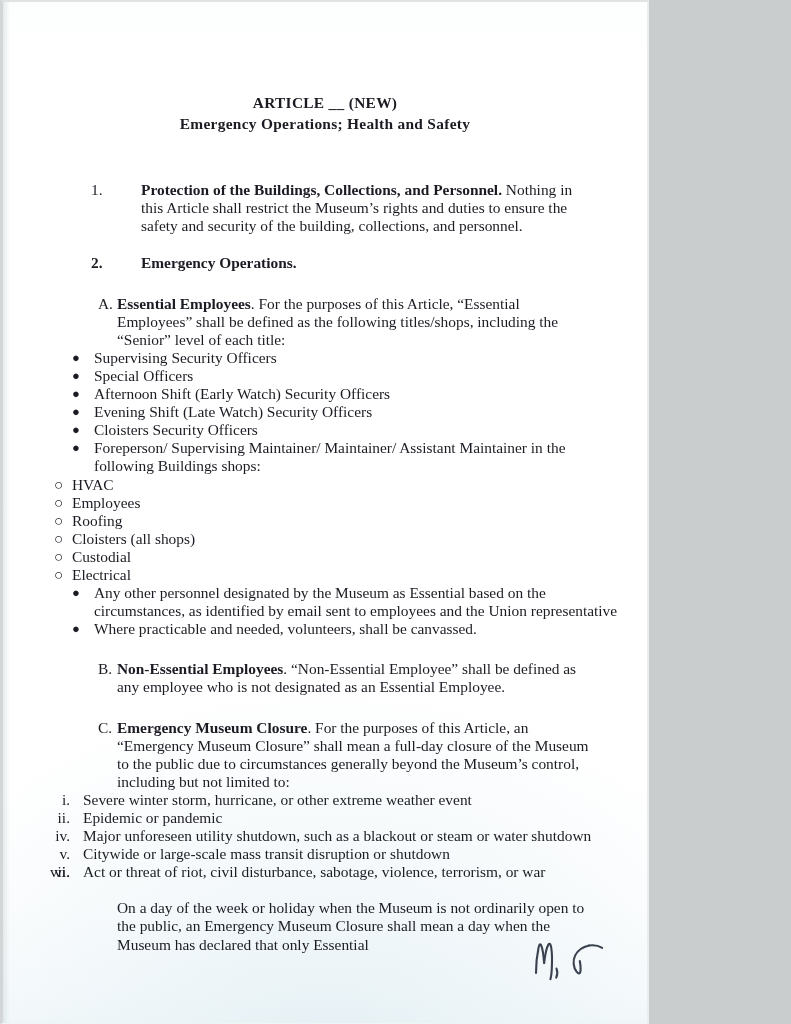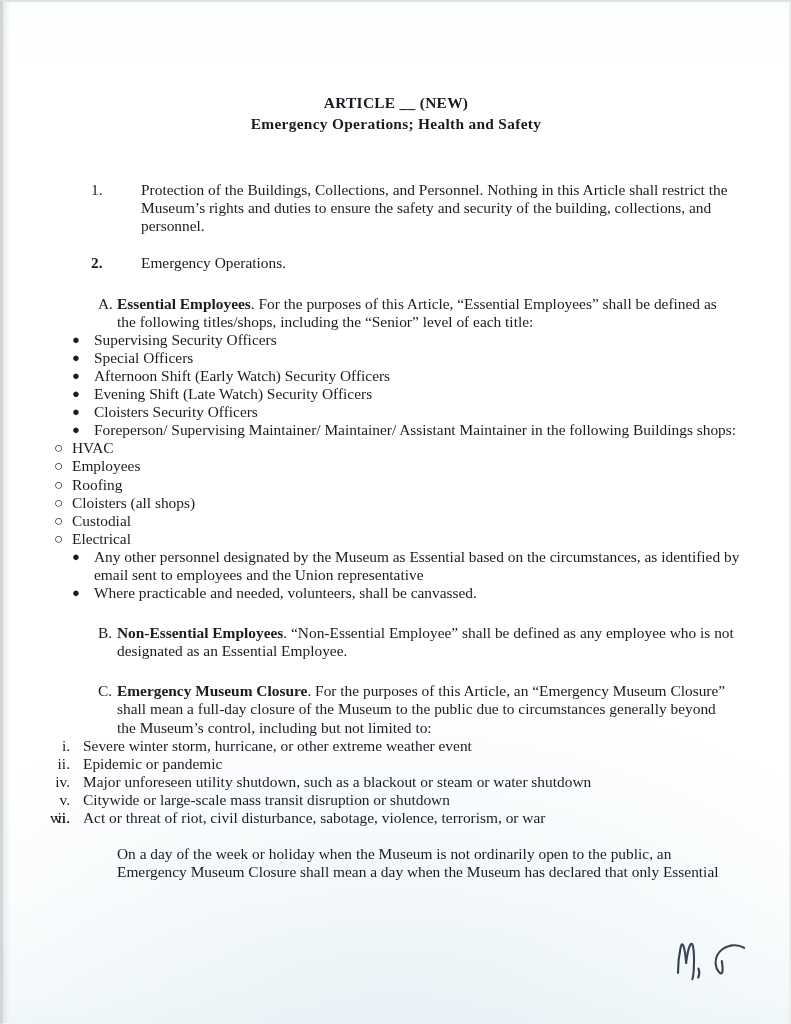--- a/index.html
+++ b/index.html
@@ -11,21 +11,21 @@
   body {
     width: 791px;
     height: 1024px;
     overflow: hidden;
     font-family: "Liberation Serif", "DejaVu Serif", serif;
   }
 
   
   #page-sheet {
     position: relative;
-    width: 791px;
+    width: 649px;
     height: 1024px;
     background:
       linear-gradient(to bottom,
         #fdfefe 0%,
         #ffffff 6%,
         #ffffff 88%,
         #fbfdfe 97%,
         #f7fbfc 100%);
     box-sizing: border-box;
     border-left: 3px solid #d2d6d6;
@@ -70,21 +70,21 @@
     padding-left: 50px;
     text-align: left;
   }
   .clause .marker {
     position: absolute;
     left: 0;
     top: 0;
     font-weight: bold;
   }
   .clause.plain-marker .marker { font-weight: normal; }
-  .clause .lead { font-weight: normal; margin-top: 28px; }
+  .clause .lead { font-weight: bold; margin-top: 28px; }
 
   #clause-1 { margin-top: 48px; }
   #clause-2 { margin-top: 19px; }
 
   
   .sub-clause {
     position: relative;
     margin-left: 95px;
     margin-right: 53px;
     padding-left: 19px;

